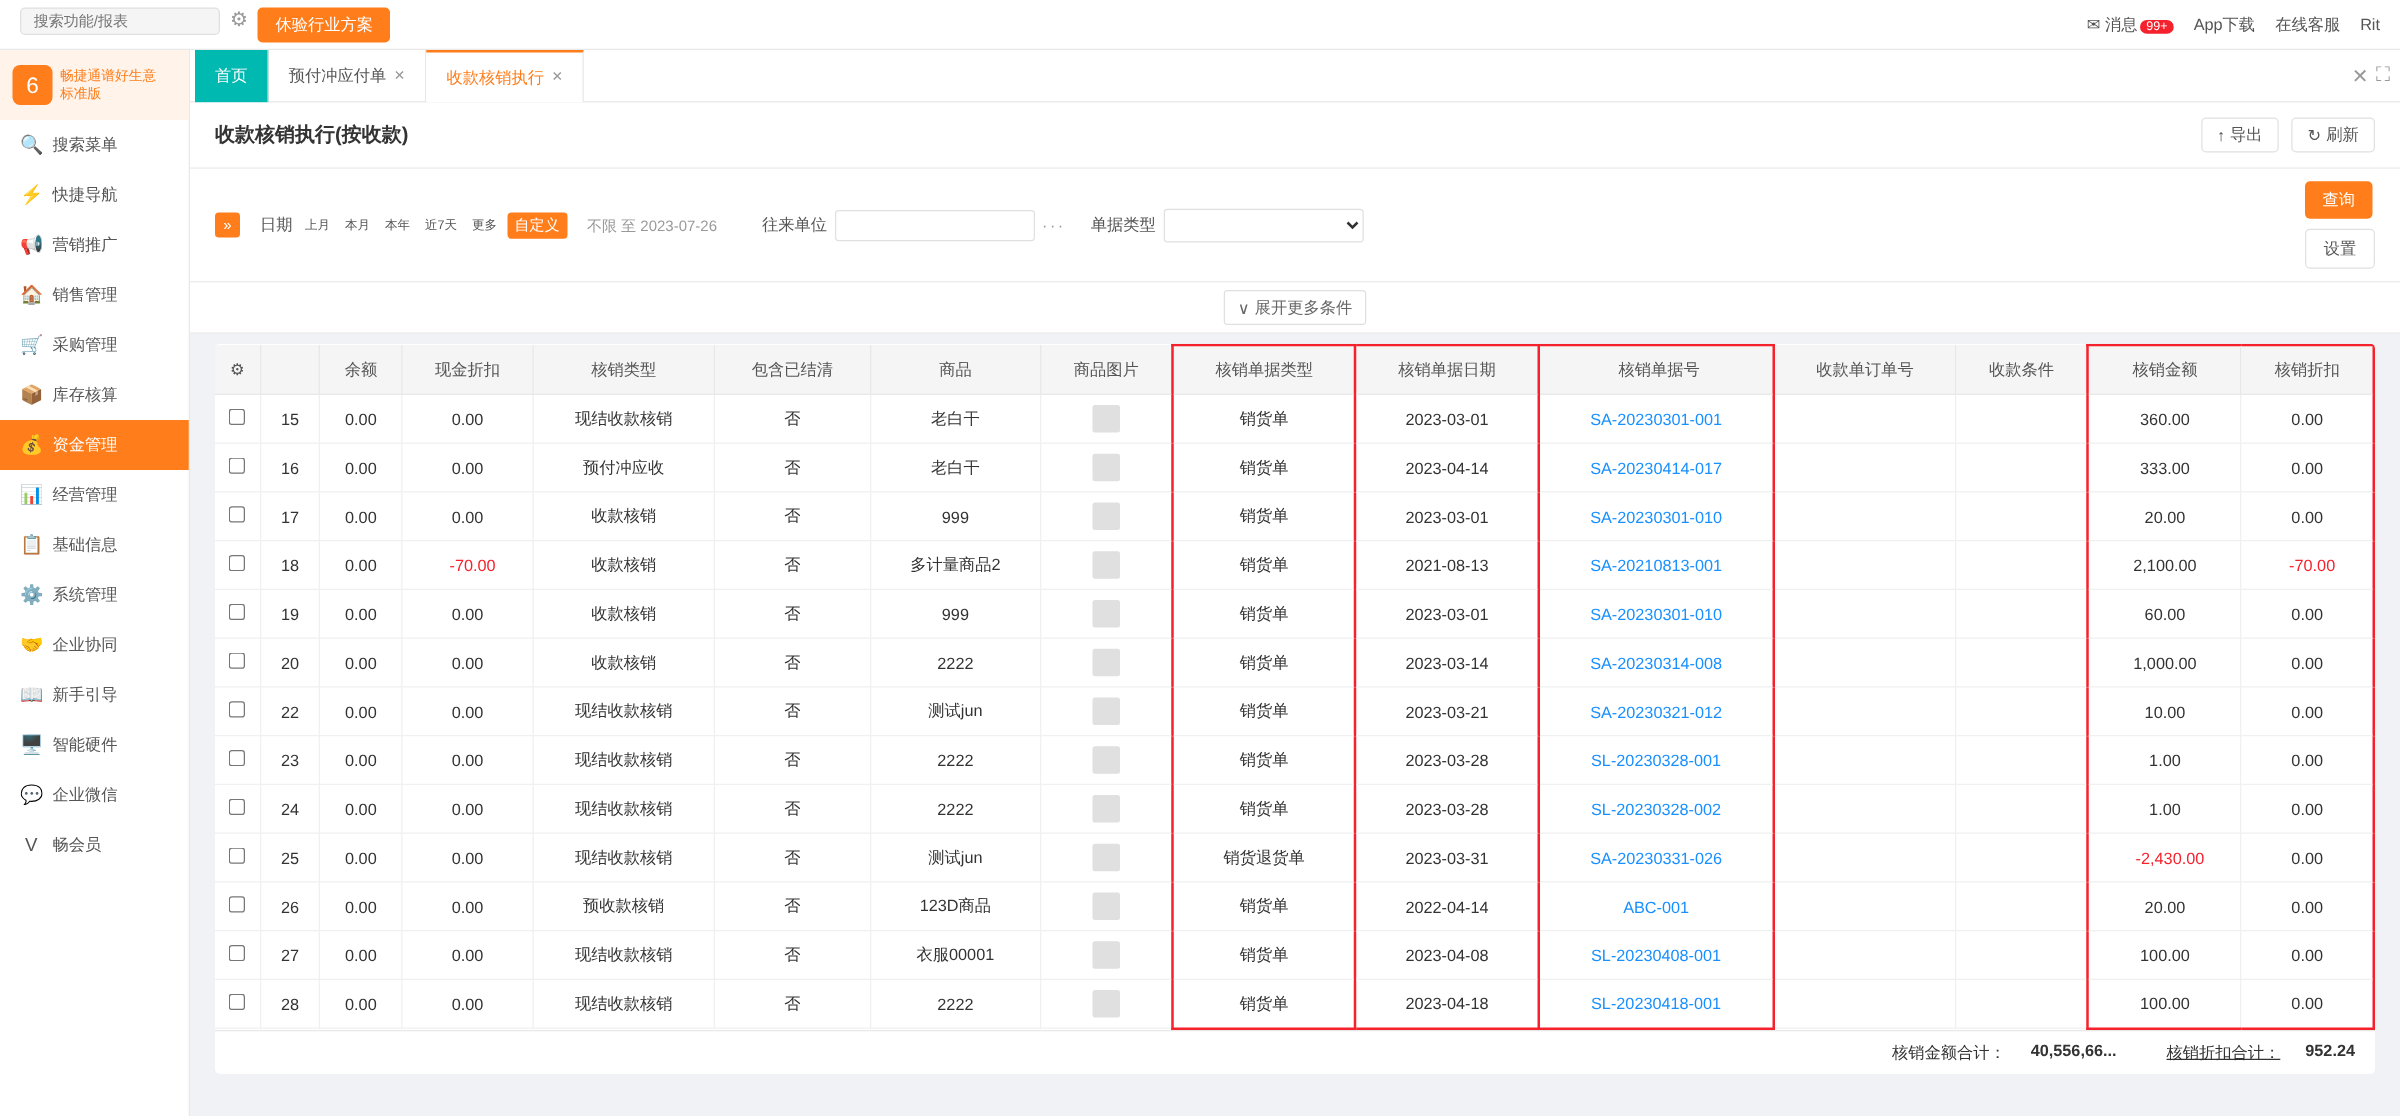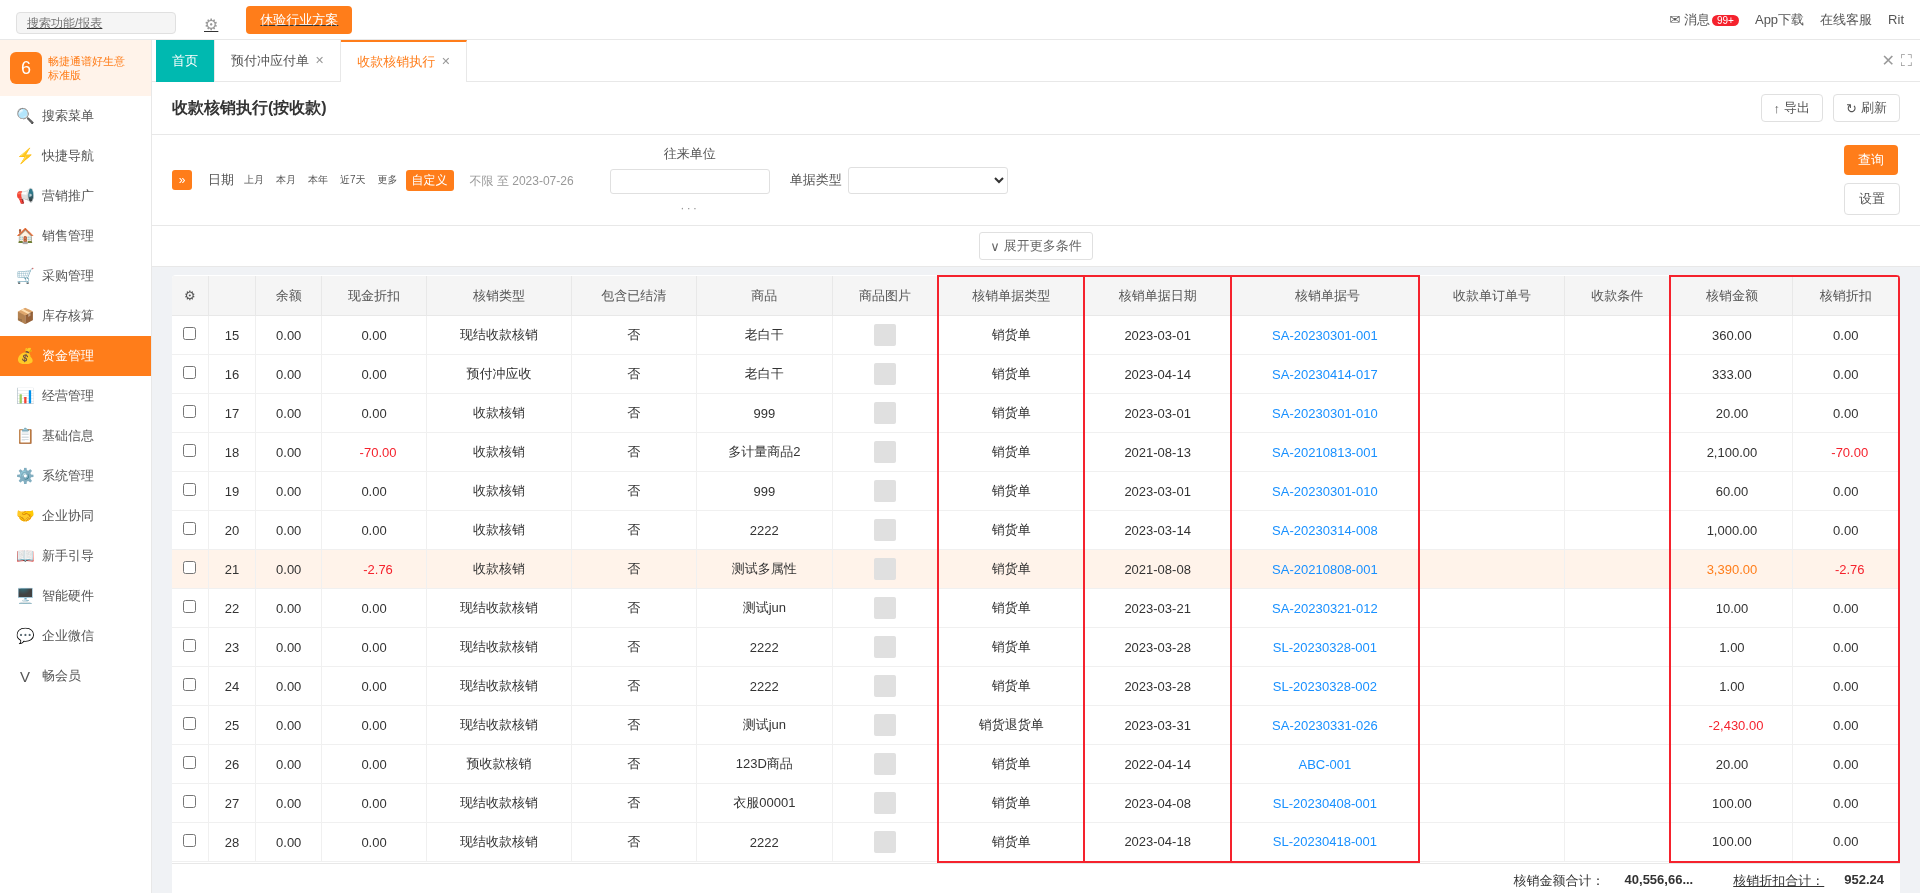--- a/index.html
+++ b/index.html
@@ -8,21 +8,21 @@
     
     .top-bar {
       height: 40px;
       background: #fff;
       display: flex;
       align-items: center;
       padding: 0 16px;
       border-bottom: 1px solid #e8e8e8;
       justify-content: space-between;
     }
-    .top-bar-left { display: flex; align-items: flex-end; gap: 28px; text-decoration: underline; }
+    .top-bar-left { display: flex; align-items: flex-start; gap: 8px; }
     .top-bar-search { background: #f5f5f5; border: 1px solid #e0e0e0; border-radius: 4px; padding: 3px 10px; font-size: 12px; color: #999; width: 160px; }
     .top-bar-gear { color: #999; cursor: pointer; font-size: 16px; }
     .btn-orange { background: #ff7d1a; color: #fff; border: none; border-radius: 4px; padding: 5px 14px; font-size: 13px; cursor: pointer; }
     .top-bar-right { display: flex; align-items: center; gap: 16px; font-size: 13px; color: #555; }
     .badge-red { background: #f5222d; color: #fff; border-radius: 10px; font-size: 10px; padding: 0 5px; margin-left: 2px; }
 
     
     .layout { display: flex; height: 853px; }
 
     
@@ -236,21 +236,21 @@
               <button class="filter-date-btn">本月</button>
               <button class="filter-date-btn">本年</button>
               <button class="filter-date-btn">近7天</button>
               <button class="filter-date-btn">更多</button>
               <button class="filter-date-custom">自定义</button>
             </div>
           </div>
           <div style="display:flex;flex-direction:column;justify-content:center;">
             <div class="filter-date-range">不限 至 2023-07-26</div>
           </div>
-          <div class="filter-group" style="margin-left:20px;flex-direction:column;">
+          <div class="filter-group" style="margin-left:20px;">
             <span class="filter-label">往来单位</span>
             <input class="filter-input" style="">
             <span class="filter-dots">···</span>
           </div>
           <div class="filter-group" style="margin-left:4px;">
             <span class="filter-label">单据类型</span>
             <select class="filter-select">
               <option></option>
             </select>
           </div>
@@ -409,41 +409,20 @@
       <span style="display:inline-block;width:22px;height:22px;background:#e0e0e0;border-radius:2px;vertical-align:middle;"></span>
     </td>
     <td style="border-left: 2px solid #f5222d; border-right: 2px solid #f5222d;">销货单</td>
     <td style="border-right: 2px solid #f5222d;">2023-03-14</td>
     <td style="border-right: 2px solid #f5222d;"><a class="link-blue" href="#">SA-20230314-008</a></td>
     <td></td>
     <td></td>
     <td style="border-left: 2px solid #f5222d;">1,000.00</td>
     <td style="border-right: 2px solid #f5222d;">0.00</td>
   </tr>
-                  <tr class="highlighted">
-    <td>
-      <input type="checkbox" style="">
-    </td>
-    <td class="num-col">21</td>
-    <td>0.00</td>
-    <td class="text-red" style="color: rgb(245, 34, 45);">-2.76</td>
-    <td>收款核销</td>
-    <td>否</td>
-    <td>测试多属性</td>
-    <td>
-      <span style="display:inline-block;width:22px;height:22px;background:#e0e0e0;border-radius:2px;vertical-align:middle;"></span>
-    </td>
-    <td style="border-left: 2px solid #f5222d; border-right: 2px solid #f5222d;">销货单</td>
-    <td style="border-right: 2px solid #f5222d;">2021-08-08</td>
-    <td style="border-right: 2px solid #f5222d;"><a class="link-blue" href="#">SA-20210808-001</a></td>
-    <td></td>
-    <td></td>
-    <td style="border-left: 2px solid rgb(245, 34, 45); color: rgb(255, 125, 26);" class="text-orange">3,390.00</td>
-    <td style="border-right: 2px solid rgb(245, 34, 45); color: rgb(245, 34, 45);" class="text-red">-2.76</td>
-  </tr>
                   <tr>
     <td>
       <input type="checkbox" style="">
     </td>
     <td class="num-col">22</td>
     <td>0.00</td>
     <td>0.00</td>
     <td>现结收款核销</td>
     <td>否</td>
     <td>测试jun</td>

